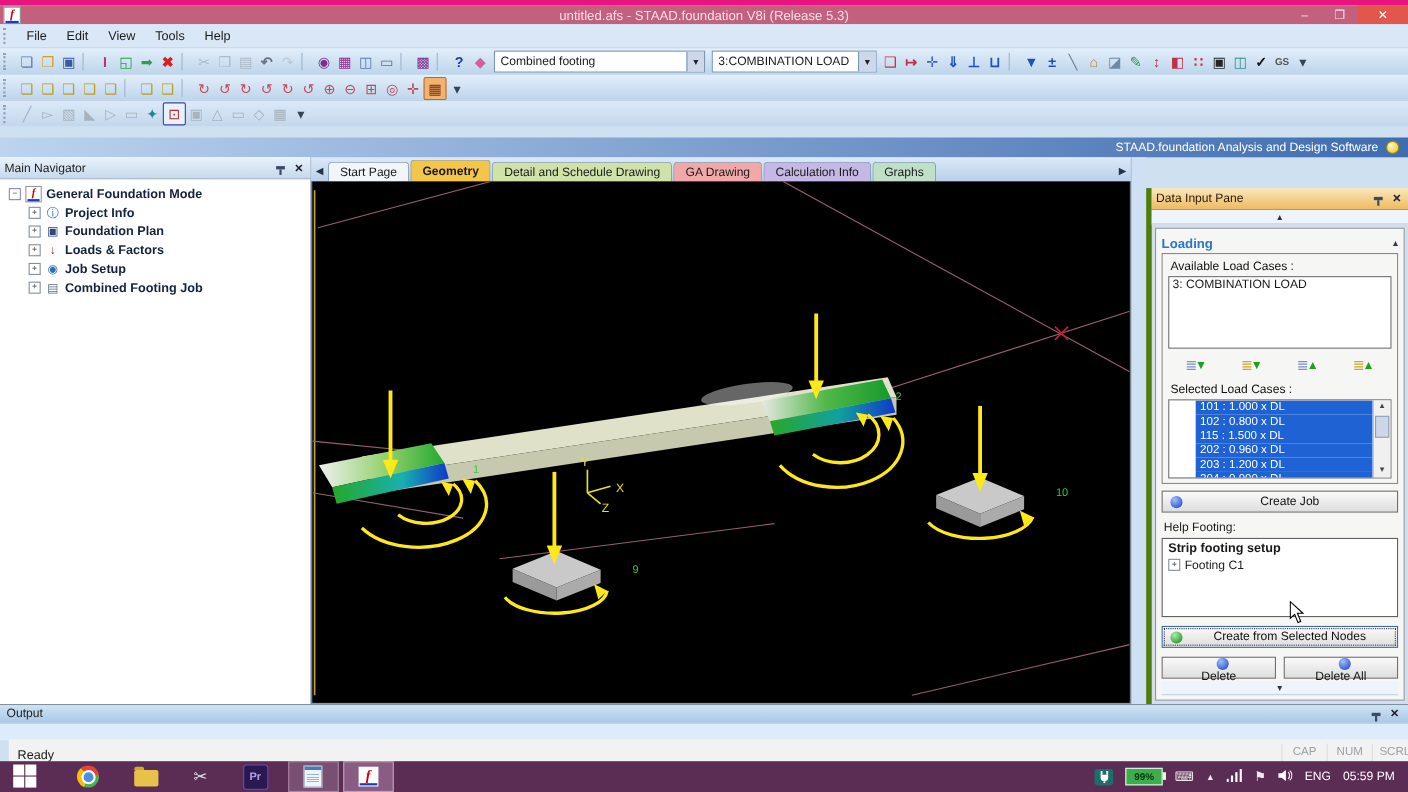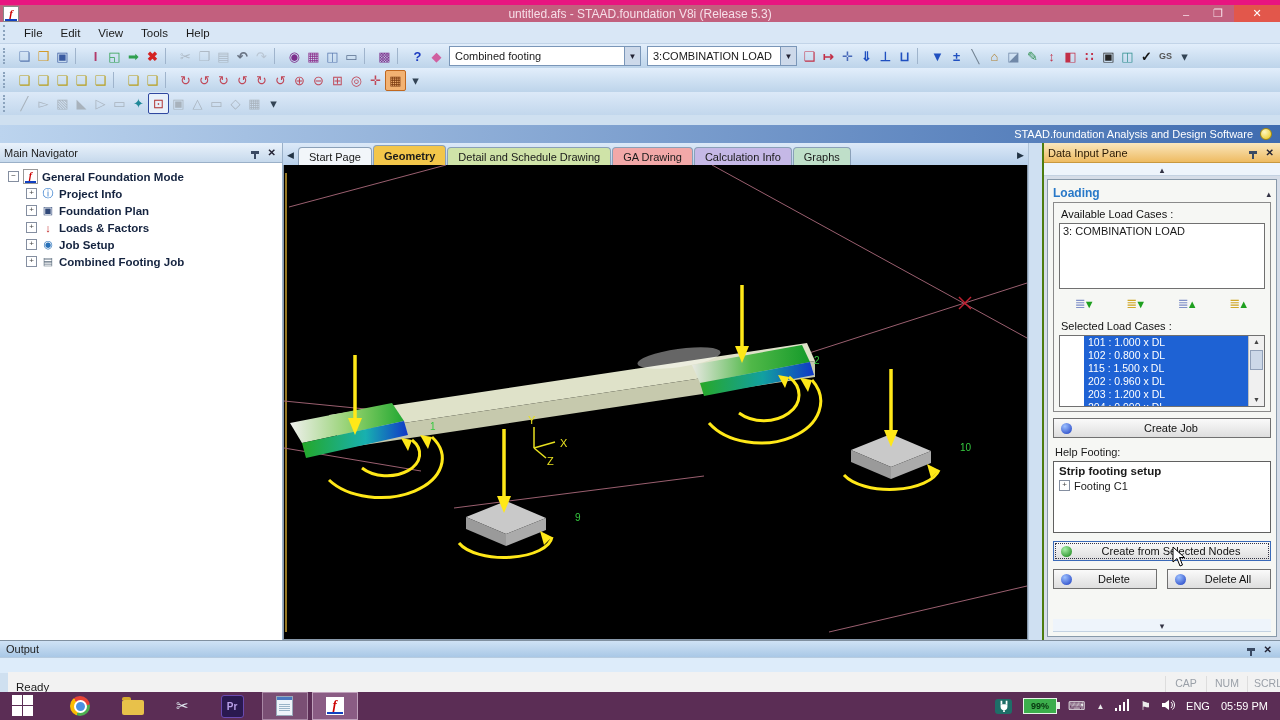--- a/index.html
+++ b/index.html
@@ -64,21 +64,21 @@
   .tabbar{height:22px;display:flex;align-items:flex-end;background:linear-gradient(#dce9f8,#b8d0ea);padding:0;}
   .tscroll{width:13px;height:16px;display:flex;align-items:center;justify-content:center;font-size:9px;color:#234;margin:0 1px 2px 1px;}
   .tab{height:17px;display:flex;align-items:center;padding:0 10px;border:1px solid #8aa0b8;border-bottom:none;
        border-radius:4px 4px 0 0;margin-right:1px;font-size:11px;white-space:nowrap;}
   .tab.active{font-weight:bold;height:19px;}
   .viewport{flex:1;background:#000;border:1px solid #8899aa;border-top:none;box-sizing:border-box;position:relative;}
   .viewport svg{display:block;}
   
   .vsplit{width:14px;background:#cfe0f2;border-left:1px solid #b0c4da;box-sizing:border-box;}
   
-  .datapane{width:238px;background:#d6dde8;display:flex;flex-direction:column;box-sizing:border-box;border-left:2px solid #4d7c0f;}
+  .datapane{width:238px;background:#d6dde8;display:flex;flex-direction:column;box-sizing:border-box;border-left:5px solid #4d7c0f;margin-top:28px;}
   .dp-head{height:19px;background:linear-gradient(#fae7bd,#eebb62);border-bottom:1px solid #c89840;display:flex;align-items:center;padding:0 4px;flex:0 0 auto;}
   .dp-head .ttl{flex:1;color:#2a1a05;font-size:11px;}
   .collapse-strip{height:12px;display:flex;align-items:center;justify-content:center;background:#eef4fb;border-bottom:1px solid #c4d2e2;flex:0 0 auto;}
   .caret-up::before{content:"▴";font-size:9px;color:#334;}
   .caret-down::before{content:"▾";font-size:9px;color:#334;}
   .loading-panel{margin:3px;background:#f6f7f4;border:1px solid #8899aa;flex:1;padding:4px 5px;display:flex;flex-direction:column;box-sizing:border-box;}
   .loading-title{display:flex;align-items:center;height:18px;}
   .loading-title .lbl{flex:1;color:#2878c8;font-weight:bold;font-size:12px;}
   .groupbox{border:1px solid #8a8a8a;padding:4px 5px;margin-bottom:6px;}
   .flabel{font-size:11px;margin:1px 0 3px 2px;color:#111;}
@@ -98,21 +98,21 @@
   .btn{background:linear-gradient(#fafafa,#dedede);border:1px solid #707070;height:20px;display:flex;align-items:center;position:relative;font-size:11px;color:#111;box-sizing:border-box;}
   .btn .cap{flex:1;text-align:center;}
   .sphere{width:11px;height:11px;border-radius:50%;margin-left:7px;flex:0 0 auto;}
   .sphere.blue{background:radial-gradient(circle at 35% 30%,#9cc0ff,#1a3ac0);}
   .sphere.green{background:radial-gradient(circle at 35% 30%,#a8f0a8,#108010);}
   .focusbtn{outline:1px dotted #334;outline-offset:-3px;border-color:#3a6ab8;}
   .striplabel{font-size:11px;margin:8px 0 3px 2px;}
   .stripbox{background:#fff;border:1px solid #606060;height:72px;padding:3px 5px;box-sizing:border-box;margin-bottom:8px;}
   .stripbox .btitle{font-weight:bold;font-size:11.5px;}
   .delete-row{display:flex;justify-content:space-between;margin-top:8px;}
-  .delete-row .btn{width:104px;}
+  .delete-row .btn{width:104px;flex-direction:column;}
   .dp-bottom{margin-top:auto;}
   
   .output{left:0;top:640px;width:1280px;height:20px;border-top:1px solid #8090a0;box-sizing:border-box;}
   .out-head{height:16px;background:linear-gradient(#cfe2f5,#a9c8e6);display:flex;align-items:center;padding:0 6px;border-bottom:1px solid #b6cbdf;}
   .out-head .ttl{flex:1;font-size:11px;color:#222;}
   .out-body{height:15px;background:#ddecfa;}
   .statusbar{left:8px;top:672px;width:1280px;height:30px;background:#f2f2f2;display:flex;align-items:center;border-bottom:1px solid #b8b8b8;box-sizing:border-box;}
   .statusbar .ready{padding-left:8px;flex:1;font-size:11.5px;}
   .togglecell{width:40px;text-align:center;color:#9aa0a8;font-size:10.5px;border-left:1px solid #ddd;height:70%;line-height:14px;}
   .taskbar{left:0;top:692px;width:1280px;height:28px;background:#5b2d55;display:flex;align-items:center;}

